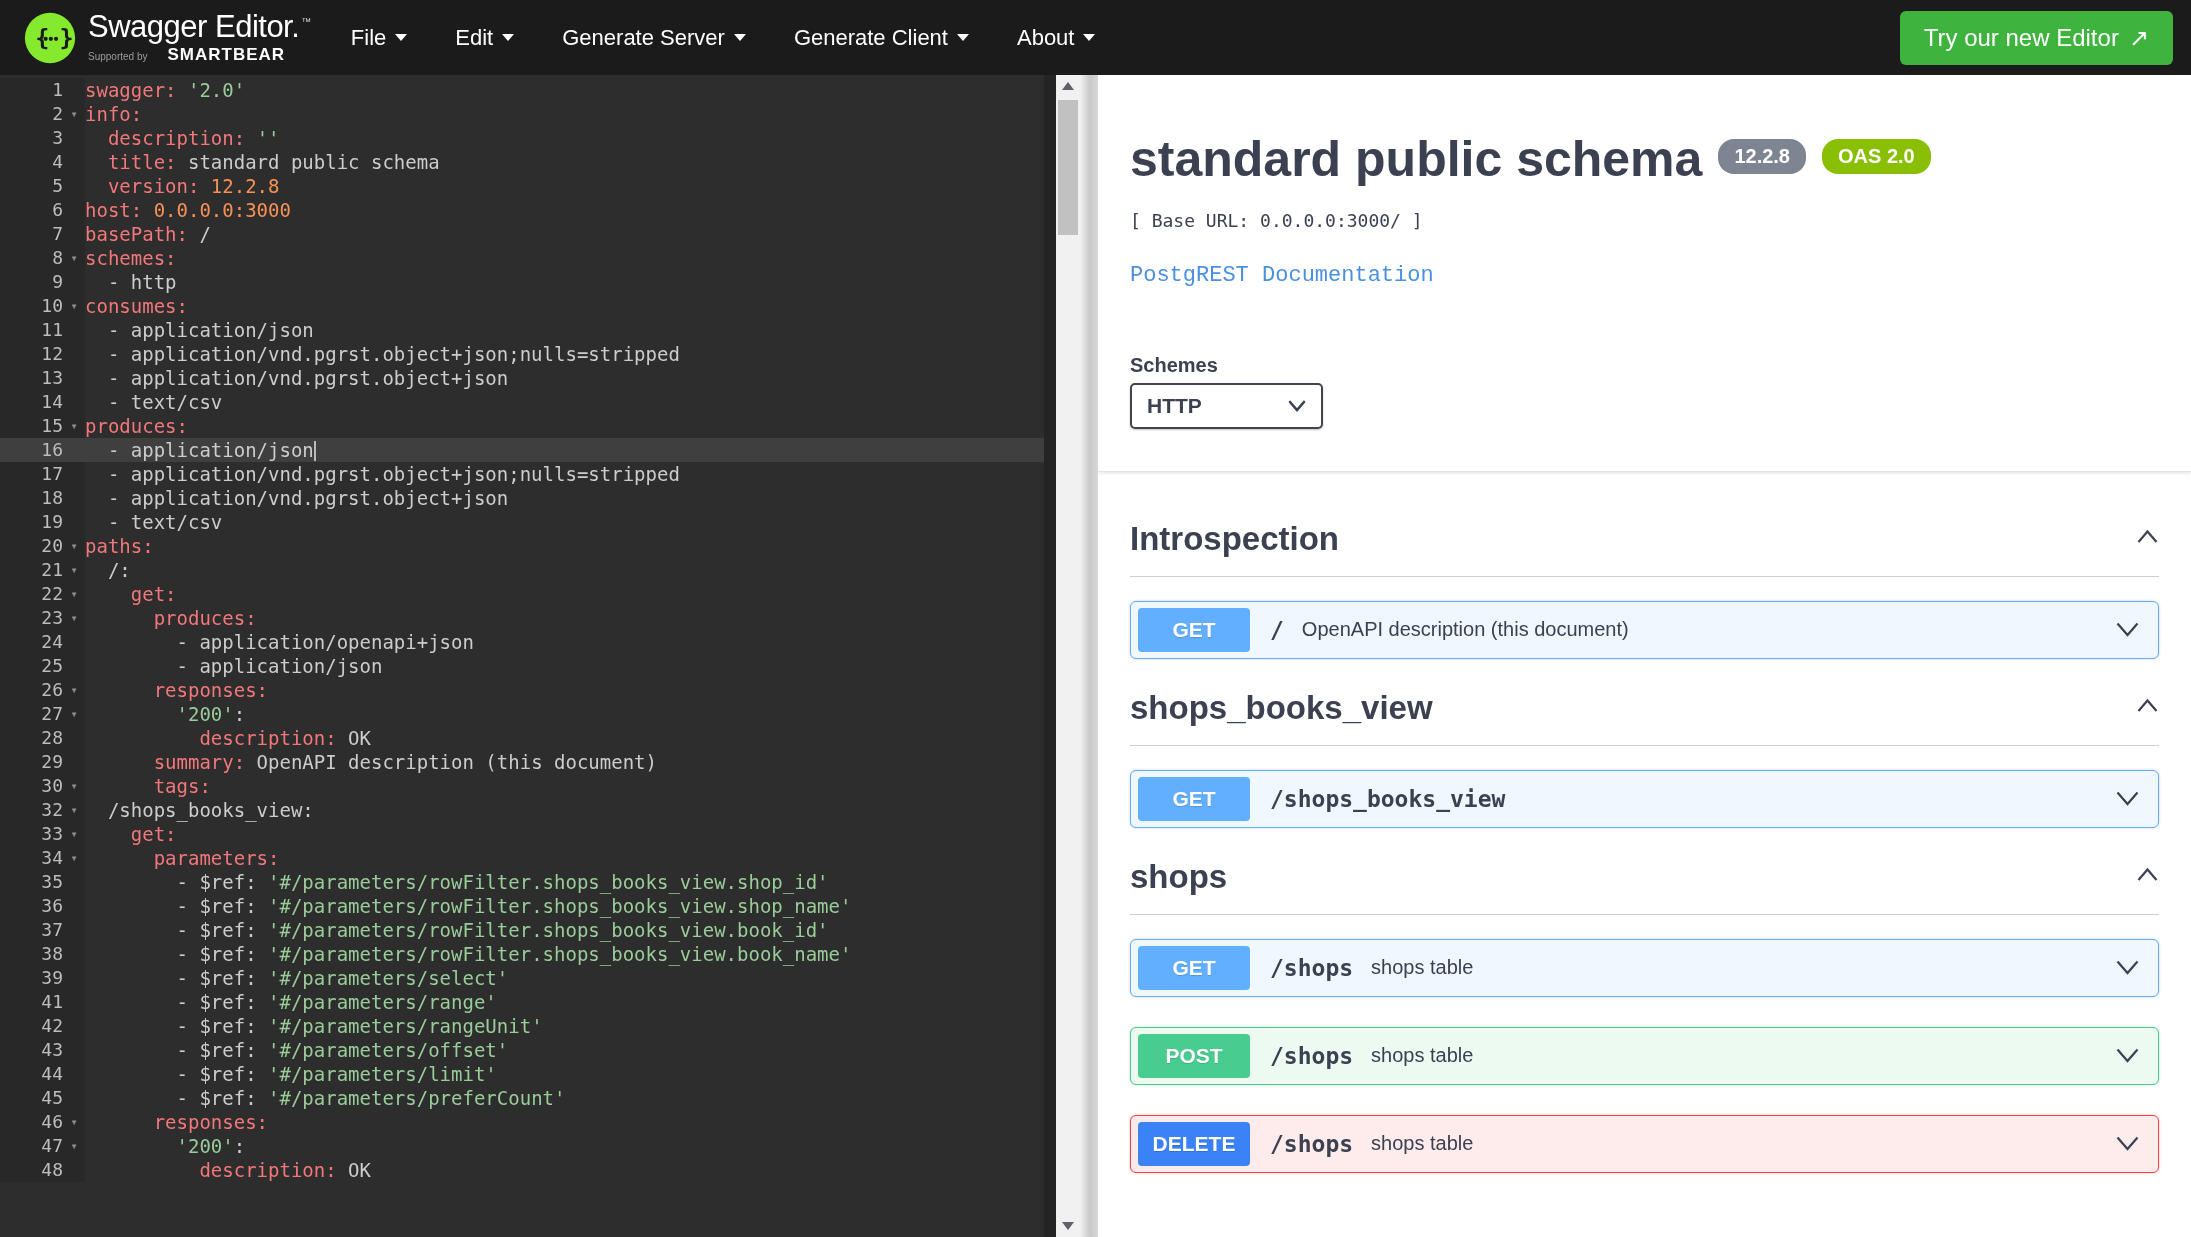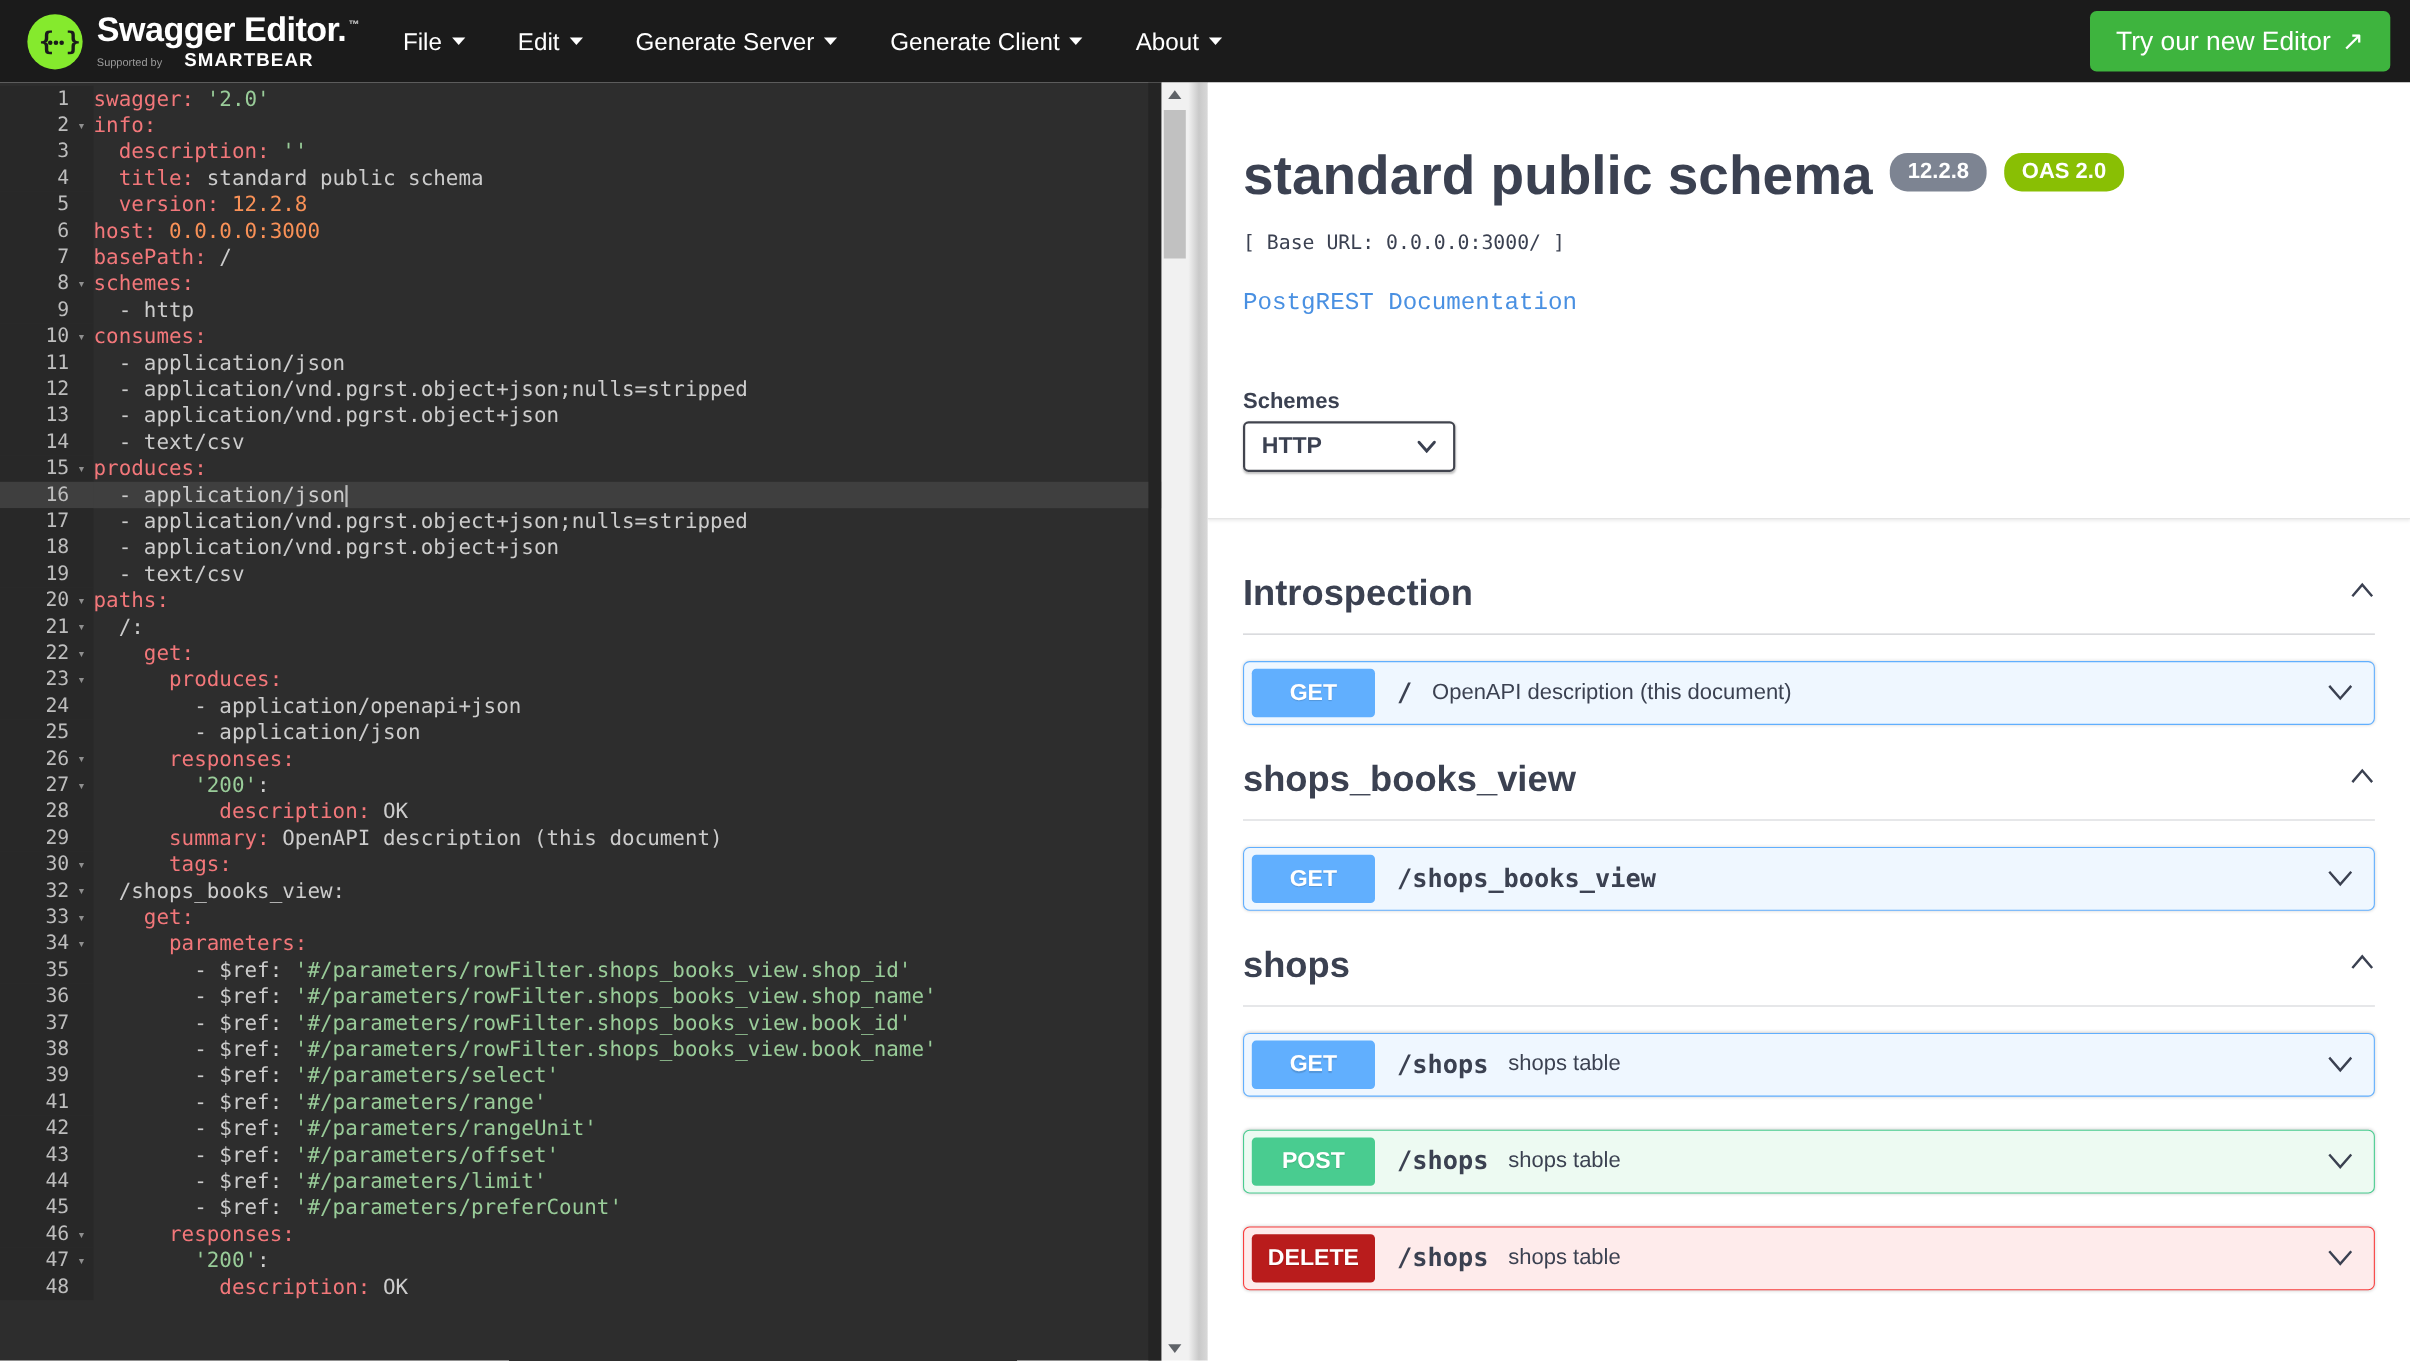--- a/index.html
+++ b/index.html
@@ -4,21 +4,21 @@
 <style>
   * { box-sizing: border-box; margin: 0; padding: 0; }
   html,body { width:2191px; height:1237px; overflow:hidden; background:#fff;
               font-family:"Liberation Sans", sans-serif; }
 
   
   .navbar { height:75px; background:#1b1b1b; display:flex; align-items:center; padding:0 18px 0 24px; }
   .brand { display:flex; align-items:center; }
   .logo { width:52px; height:52px; flex:0 0 52px; }
   .brand-text { margin-left:12px; }
-  .brand-title { color:#fff; font-size:31px; font-weight:700; letter-spacing:-0.5px; line-height:1; }
+  .brand-title { color:#fff; font-size:31px; font-weight:400; letter-spacing:-0.5px; line-height:1; }
   .brand-title sup { font-size:10px; color:#cfcfcf; margin-left:2px; }
   .supported { margin-top:3px; margin-left:-10px; padding-left:10px; }
   .supported .pref { color:#9c9c9c; font-size:10px; }
   .supported .smart { color:#fff; font-size:17px; font-weight:700; letter-spacing:1px; margin-left:20px; }
   .menu { display:flex; margin-left:40px; gap:48px; }
   .menu-item { display:flex; align-items:center; color:#fff; font-size:22px; cursor:pointer; }
   .menu-item .tri { width:0; height:0; margin-left:9px; border-left:6px solid transparent;
                     border-right:6px solid transparent; border-top:7px solid #fff; }
   .cta { margin-left:auto; background:#3eb43e; color:#fff; border:none; border-radius:6px;
          font-size:24px; font-family:inherit; padding:13px 24px; cursor:pointer; display:flex; align-items:center; gap:10px; }
@@ -73,21 +73,21 @@
   .tag-header h3 { font-size:33px; font-weight:700; color:#3b4151; }
   .op-row { display:flex; align-items:center; height:58px; border-radius:6px; border:1px solid;
             padding:0 18px 0 7px; margin-bottom:30px; box-shadow:0 0 3px rgba(0,0,0,.19); cursor:pointer; }
   .method-badge { width:112px; height:44px; border-radius:4px; color:#fff; font-size:21px; font-weight:700;
                   display:flex; align-items:center; justify-content:center; text-shadow:0 1px 1px rgba(0,0,0,.15); }
   .op-path { font-family:"DejaVu Sans Mono", monospace; font-size:23px; font-weight:700; color:#3b4151; margin-left:20px; }
   .op-summary { font-size:20px; color:#3b4151; margin-left:18px; }
   .op-chevron { margin-left:auto; display:flex; }
   .op-get    { background:#eff7ff; border-color:#61affe;margin-top:24px; } .bd-get    { background:#61affe; }
   .op-post   { background:#edfaf2; border-color:#49cc90; } .bd-post   { background:#49cc90;text-align:center; }
-  .op-delete { background:#feebeb; border-color:#f93e3e; } .bd-delete { background:#b91c1c; }
+  .op-delete { background:#feebeb; border-color:#f93e3e; } .bd-delete { background:#3b82f6; }
 </style>
 </head>
 <body>
 
 <header class="navbar">
   <div class="brand">
     <div class="logo">
       <svg viewBox="0 0 60 60" width="52" height="52">
         <circle cx="30" cy="30" r="29" fill="#85ea2d"></circle>
         <text x="13" y="39" font-size="27" font-weight="bold" fill="#1b1b1b" font-family="DejaVu Sans Mono, monospace">{</text>

